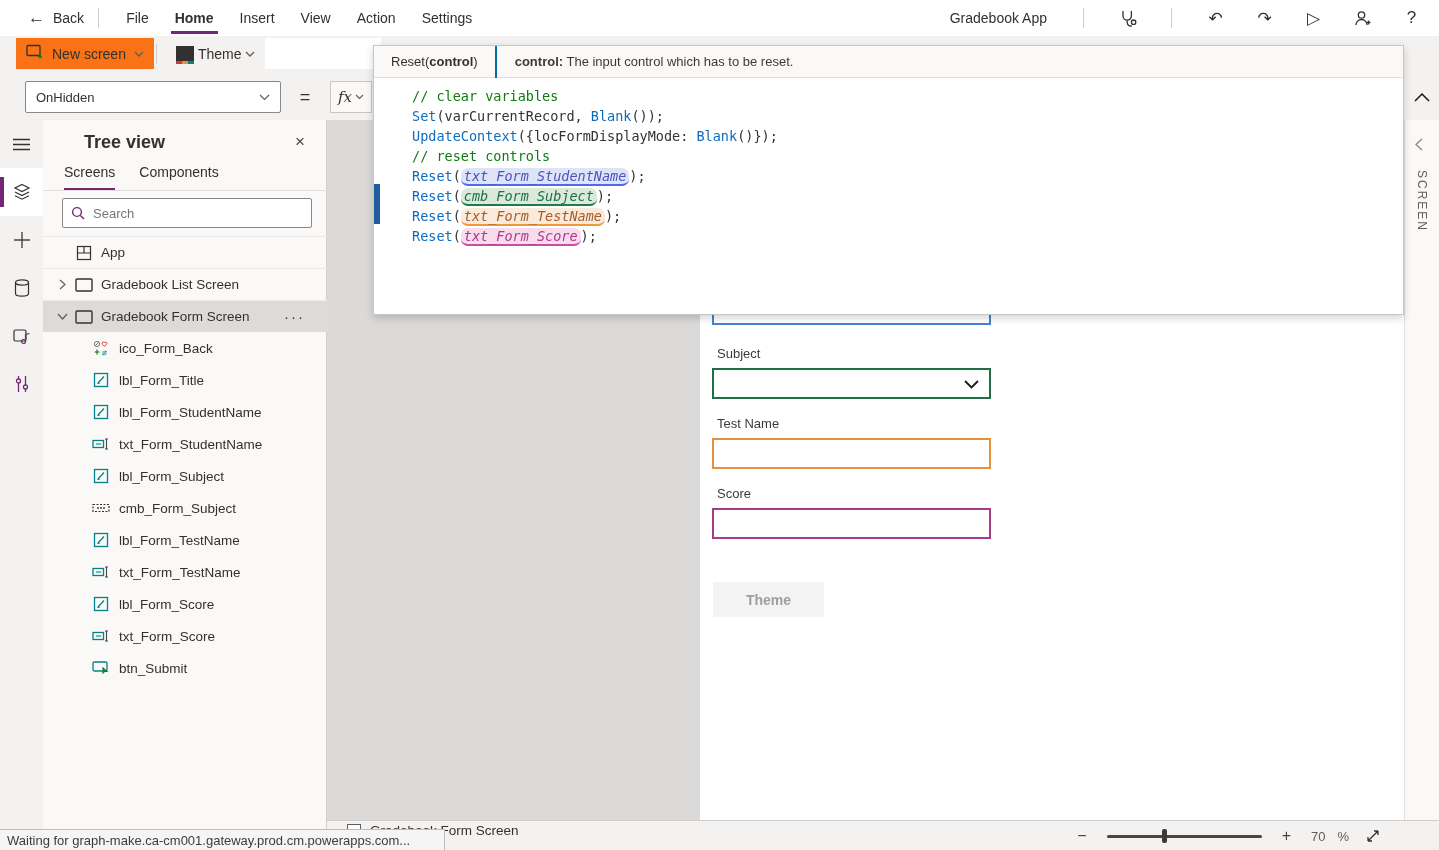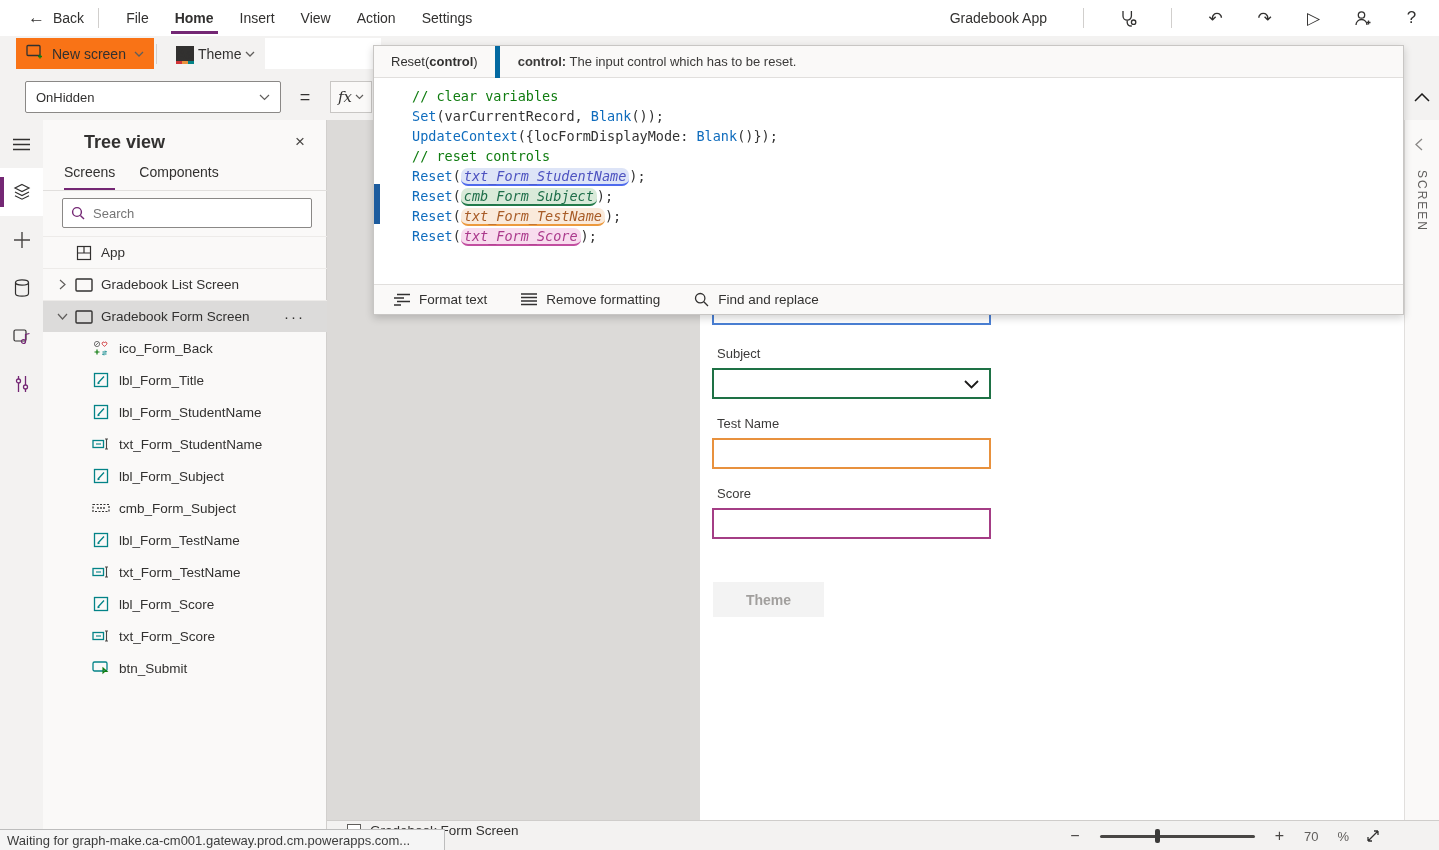--- a/index.html
+++ b/index.html
@@ -76,33 +76,33 @@
   
   #footer { position:absolute; left:327px; top:820px; width:1112px; height:30px; background:#f3f2f1; border-top:1px solid #cfcdcb; }
   #screen-check { position:absolute; left:20px; top:2px; display:flex; align-items:flex-start; gap:9px; height:16px; overflow:hidden; }
   #screen-check .cbx { width:14px; height:14px; border:1px solid #605e5c; background:#fff; margin-top:1px; }
   #screen-check .cbx-label { font-size:13.5px; color:#323130; }
   #zoom-controls { position:absolute; right:58px; top:0; height:30px; display:flex; align-items:center; gap:16px; }
   .zoom-btn { font-size:16px; color:#484644; cursor:pointer; padding:0 4px; }
   #zoom-slider { position:relative; width:155px; height:14px; cursor:pointer; }
   #zoom-slider .track { position:absolute; left:0; top:6px; width:155px; height:3px; background:#484644; border-radius:2px; }
   #zoom-slider .thumb { position:absolute; left:55px; top:0; width:5px; height:14px; background:#3b3a39; border-radius:2px; }
-  #zoom-value { font-size:13px; color:#605e5c; display:flex; gap:19px; }
+  #zoom-value { font-size:13px; color:#605e5c; display:flex; gap:12px; }
   #fit-icon { cursor:pointer; display:flex; align-items:center; }
 
   
   #rightrail-top { position:absolute; left:1404px; top:75px; width:35px; height:45px; background:#f3f2f1; display:flex; align-items:center; justify-content:center; }
   #rightrail { position:absolute; left:1404px; top:120px; width:35px; height:700px; background:#faf9f8; border-left:1px solid #e1dfdd; }
   #rr-collapse { position:absolute; left:10px; top:18px; cursor:pointer; }
   #rr-screen-label { position:absolute; left:10px; top:50px; writing-mode:vertical-rl; font-size:12px; letter-spacing:2px; color:#605e5c; }
 
   
   #formulapanel { position:absolute; left:373px; top:45px; width:1031px; height:270px; background:#fff; border:1px solid #c8c6c4; box-shadow:0 3px 8px rgba(0,0,0,.18); z-index:50; }
   #fp-tooltip { position:absolute; left:0; top:0; width:100%; height:32px; background:#faf9f8; border-bottom:1px solid #e1dfdd; display:flex; align-items:center; font-size:13px; color:#323130; }
-  #fp-signature { padding:0 17px; height:32px; display:flex; align-items:center; border-right:5px solid #0369a1; }
+  #fp-signature { padding:0 17px; height:32px; display:flex; align-items:center; border-right:2px solid #0369a1; }
   #fp-desc { padding-left:18px; color:#3b3a39; }
   #fp-code { position:absolute; left:0; top:32px; width:100%; height:208px; padding:8px 0 0 14px; font-family:"DejaVu Sans Mono", monospace; font-size:13.5px; line-height:20px; cursor:text; overflow:hidden;margin-left:24px; }
   .code-line { height:20px; white-space:pre; }
   .tok-cm { color:#107c10; }
   .tok-fn { color:#0f6cbd; }
   .tok-tx { color:#333333; }
   .pill { font-style:italic; border-radius:7px; padding:0 3px; }
   .pill-blue   { background:#dde4f7; border-bottom:2px solid #4f6bed; color:#4d52c0; }
   .pill-green  { background:#d9ead9; border-bottom:2px solid #237b4b; color:#1e6e49; }
   .pill-orange { background:#faeadb; border-bottom:2px solid #ec9a3e; color:#a85c28; }
@@ -470,40 +470,19 @@
         <div class="code-line"><span class="tok-cm">// clear variables</span></div>
         <div class="code-line"><span class="tok-fn">Set</span><span class="tok-tx">(varCurrentRecord, </span><span class="tok-fn">Blank</span><span class="tok-tx">());</span></div>
         <div class="code-line"><span class="tok-fn">UpdateContext</span><span class="tok-tx">({locFormDisplayMode: </span><span class="tok-fn">Blank</span><span class="tok-tx">()});</span></div>
         <div class="code-line"><span class="tok-cm">// reset controls</span></div>
         <div class="code-line"><span class="tok-fn">Reset</span><span class="tok-tx">(</span><span class="pill pill-blue">txt_Form_StudentName</span><span class="tok-tx">);</span></div>
         <div class="code-line"><span class="tok-fn">Reset</span><span class="tok-tx">(</span><span class="pill pill-green">cmb_Form_Subject</span><span class="tok-tx">);</span></div>
         <div class="code-line"><span class="tok-fn">Reset</span><span class="tok-tx">(</span><span class="pill pill-orange">txt_Form_TestName</span><span class="tok-tx">);</span></div>
         <div class="code-line"><span class="tok-fn">Reset</span><span class="tok-tx">(</span><span class="pill pill-pink">txt_Form_Score</span><span class="tok-tx">);</span></div>
       </div>
     <div id="fp-bluebar"></div>
-    <div id="fp-format">
-      <div class="fmt-btn">
-        <svg width="16" height="13" viewBox="0 0 16 13">
-            <path d="M3 1.5 h13 M0 5 h10 M3 8.5 h13 M0 12 h7" stroke="#323130" stroke-width="1.4"></path>
-          </svg>
-        <span>Format text</span>
-      </div>
-      <div class="fmt-btn">
-        <svg width="16" height="13" viewBox="0 0 16 13">
-            <path d="M0 1 h16 M0 4.5 h16 M0 8 h16 M0 11.5 h16" stroke="#323130" stroke-width="1.4"></path>
-          </svg>
-        <span>Remove formatting</span>
-      </div>
-      <div class="fmt-btn">
-        <svg width="15" height="15" viewBox="0 0 15 15" fill="none" stroke="#323130" stroke-width="1.3">
-            <circle cx="6.2" cy="6.2" r="4.7"></circle>
-            <path d="M9.8 9.8 L14 14"></path>
-          </svg>
-        <span>Find and replace</span>
-      </div>
-    </div>
   </div>
 
   <div id="status-tooltip">
     <span>Waiting for graph-make.ca-cm001.gateway.prod.cm.powerapps.com...</span>
   </div>
 
 </div>
 
 </body></html>

